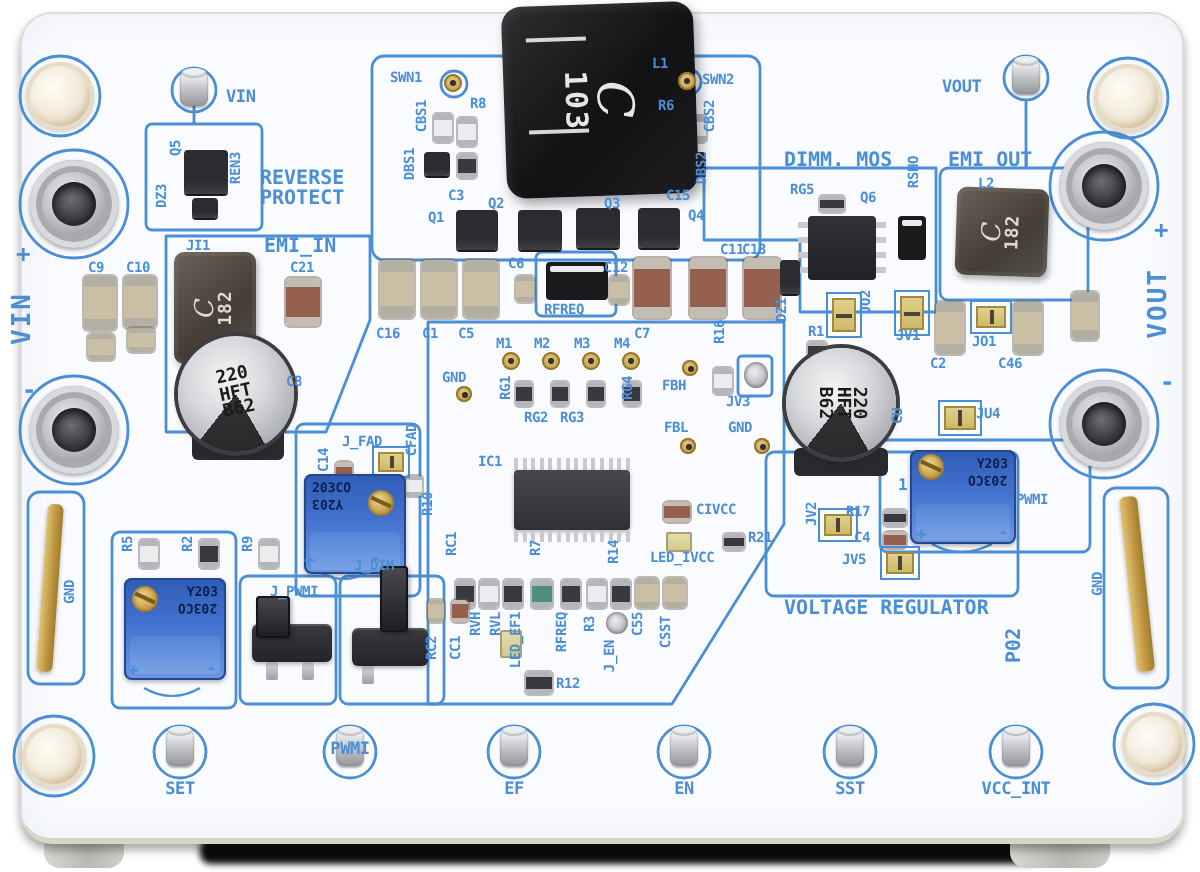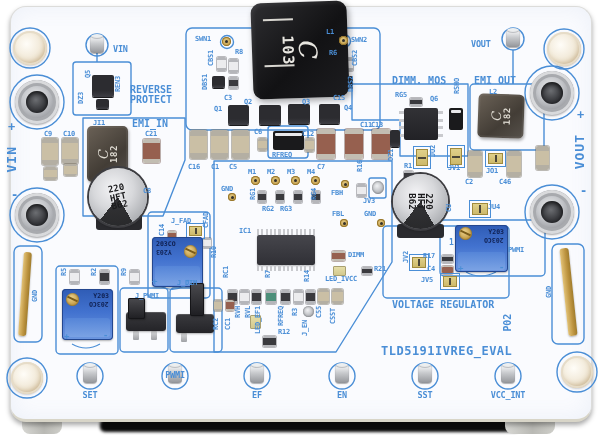--- a/index.html
+++ b/index.html
@@ -493,30 +493,29 @@
   <span class="vlbl" style="left:301px;top:320px">J_EN</span>
   <span class="vlbl" style="left:315px;top:306px">C55</span>
   <span class="vlbl" style="left:329px;top:308px">CSST</span>
   <div class="screwm" style="left:303px;top:306px;width:11px;height:11px"></div>
   <div class="led" style="left:250px;top:315px;width:9px;height:12px"></div>
   <span class="vlbl" style="left:212px;top:318px">RC2</span>
   <span class="vlbl" style="left:224px;top:318px">CC1</span>
   <div class="cap cap-tan" style="left:214px;top:300px;width:8px;height:11px"></div>
   <div class="cap cap-brown" style="left:226px;top:300px;width:8px;height:11px"></div>
   <div class="res res-dark" style="left:263px;top:336px;width:13px;height:11px"></div>
-  <span class="lbl" style="left:278px;top:328px">R12</span>
+  <span class="lbl" style="left:278px;top:338px">R12</span>
   <div class="cap cap-brown" style="left:332px;top:251px;width:13px;height:10px"></div>
-  <span class="lbl" style="left:348px;top:251px">DIMM</span>
+  <span class="lbl" style="left:348px;top:251px">CIVCC</span>
   <div class="res res-dark" style="left:362px;top:267px;width:10px;height:8px"></div>
   <span class="lbl" style="left:374px;top:265px">R21</span>
   <div class="led" style="left:333px;top:266px;width:11px;height:8px"></div>
   <span class="lbl" style="left:325px;top:275px">LED_IVCC</span>
 
   <span class="vlbl" style="left:502px;top:314px;font-size:10px">P02</span>
-  <span class="lbl" style="left:381px;top:344px;font-size:12px;letter-spacing:.5px">TLD5191IVREG_EVAL</span>
 
   <div class="tpin" style="left:83px;top:365px;width:14px;height:18px"></div>
   <div class="tpin" style="left:168px;top:365px;width:14px;height:18px"></div>
   <div class="tpin" style="left:250px;top:365px;width:14px;height:18px"></div>
   <div class="tpin" style="left:335px;top:365px;width:14px;height:18px"></div>
   <div class="tpin" style="left:418px;top:365px;width:14px;height:18px"></div>
   <div class="tpin" style="left:501px;top:365px;width:14px;height:18px"></div>
   <span class="lbl tpl" style="left:60px;top:390px;width:60px">SET</span>
   <span class="lbl tpl" style="left:145px;top:370px;width:60px">PWMI</span>
   <span class="lbl tpl" style="left:227px;top:390px;width:60px">EF</span>

